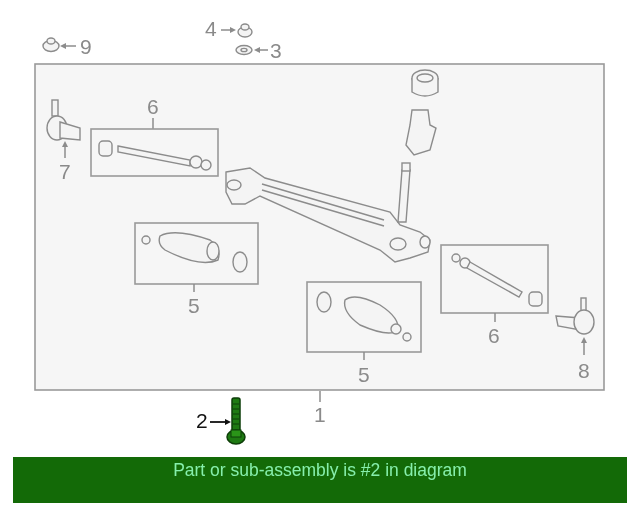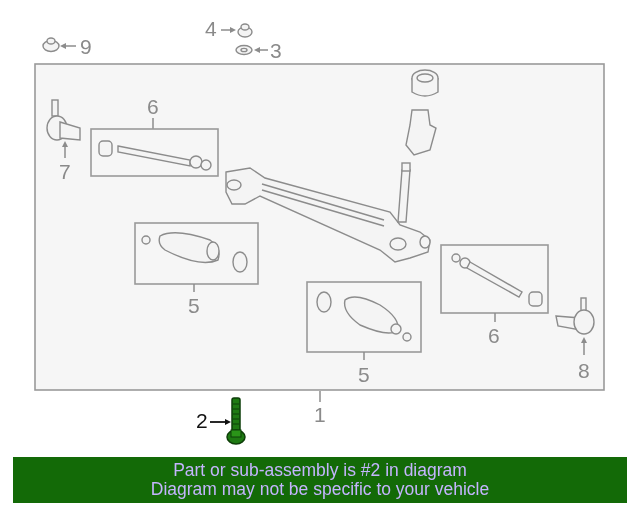--- a/index.html
+++ b/index.html
@@ -2,21 +2,21 @@
 <html><head>
 <meta charset="utf-8">
 <style>
   html,body{margin:0;padding:0;}
   body{width:640px;height:512px;background:#ffffff;position:relative;overflow:hidden;font-family:"Liberation Sans",sans-serif;}
   #diagram{position:absolute;left:0;top:0;width:640px;height:512px;}
   .lbl{font-family:"Liberation Sans",sans-serif;font-size:21px;fill:#8a8a8a;}
   .lbl-dark{font-family:"Liberation Sans",sans-serif;font-size:21px;fill:#111111;}
   .part{fill:#f4f4f4;stroke:#8c8c8c;stroke-width:1.4;}
   .line{stroke:#8c8c8c;stroke-width:1.5;fill:none;}
-  #banner{position:absolute;left:13px;top:457px;width:614px;height:46px;background:#136a07;color:#c4b5fd;text-align:center;font-size:17.5px;line-height:19px;padding-top:4px;box-sizing:border-box;}
+  #banner{position:absolute;left:13px;top:457px;width:614px;height:46px;background:#136a07;color:#86efac;text-align:center;font-size:17.5px;line-height:19px;padding-top:4px;box-sizing:border-box;}
   #banner div{white-space:nowrap;}
 </style>
 </head>
 <body>
 
 <svg id="diagram" viewBox="0 0 640 512" xmlns="http://www.w3.org/2000/svg">
 
   <rect x="35" y="64" width="569" height="326" fill="#f6f6f6" stroke="#9a9a9a" stroke-width="1.6"></rect>
 
   <g>
@@ -129,14 +129,13 @@
     <line x1="233" y1="414" x2="239" y2="414" stroke="#0d3e08" stroke-width="1"></line>
     <line x1="233" y1="419" x2="239" y2="419" stroke="#0d3e08" stroke-width="1"></line>
     <line x1="233" y1="424" x2="239" y2="424" stroke="#0d3e08" stroke-width="1"></line>
     <ellipse cx="236" cy="437" rx="9" ry="7" fill="#1e7a12" stroke="#0d3e08" stroke-width="1.5"></ellipse>
     <rect x="231" y="430" width="10" height="7" fill="#2a9418" stroke="#0d3e08" stroke-width="1"></rect>
   </g>
 </svg>
 
 <div id="banner">
   <div>Part or sub-assembly is #2 in diagram</div>
-  <div>Diagram may not be specific to your vehicle</div>
 </div>
 
 </body></html>

